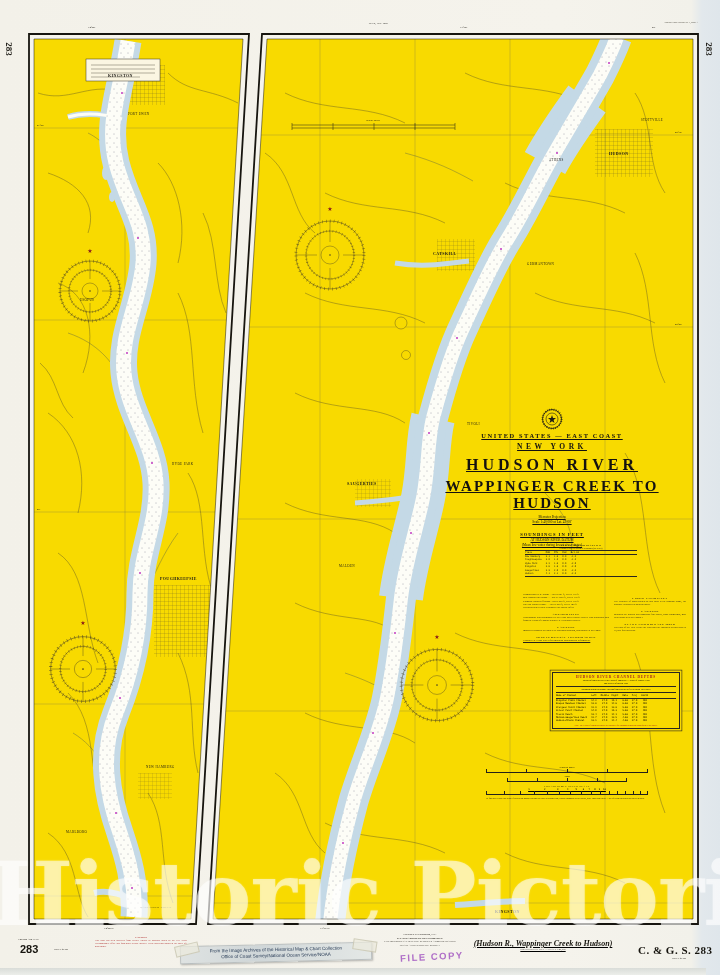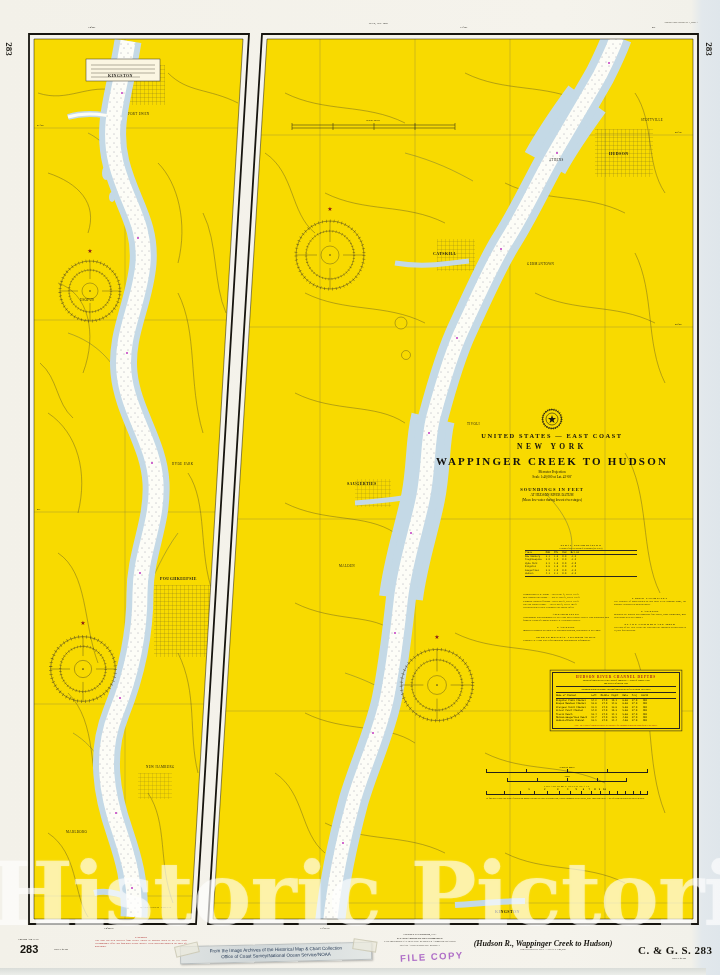--- a/index.html
+++ b/index.html
@@ -5,28 +5,28 @@
   html,body{margin:0;padding:0;}
   body{width:720px;height:975px;background:#e7ebee;font-family:"Liberation Serif","DejaVu Serif",serif;-webkit-font-smoothing:antialiased;}
   #sheet{position:absolute;left:0;top:0;width:720px;height:975px;overflow:hidden;
          background:linear-gradient(90deg,#f3f1e9 0%,#f5f3ec 78%,#f2f1ea 96%,#e2e8ec 97.5%,#dfe6eb 100%);}
   #sheet:before{content:"";position:absolute;left:0;top:968px;width:706px;height:7px;background:linear-gradient(#d9dcd8,#eceeea);}
   .panel{position:absolute;display:block;}
   .ov{position:absolute;z-index:3;}
   .t{color:#1d1b15;}
   .tiny{font-size:2.6px;line-height:1.25;}
   .mono{font-family:"DejaVu Sans Mono",monospace;white-space:pre;}
-  .ctr{text-align:center;}
+  .ctr{text-align:center;text-decoration:underline;}
   
   #titleblock{left:424px;top:408px;width:256px;color:#141210;}
   #titleblock .seal{display:block;margin:0 auto 2px auto;}
   .tb-region{font-size:6.4px;font-weight:bold;letter-spacing:1.6px;}
   .tb-state{font-size:7.5px;font-weight:bold;letter-spacing:3.5px;margin-top:3px;}
   .tb-title{font-size:16px;font-weight:bold;letter-spacing:4px;margin-top:5px;}
-  .tb-sub{font-size:11px;font-weight:bold;letter-spacing:2.2px;margin-top:4px;}
+  .tb-sub{font-size:15px;font-weight:bold;letter-spacing:2.2px;margin-top:4px;}
   .tb-small{font-size:3.4px;margin-top:3px;line-height:1.4;}
   .tb-snd{font-size:4.6px;font-weight:bold;letter-spacing:1px;margin-top:7px;}
   .tb-datum{font-size:3.4px;margin-top:1px;}
   
   .noteblock{color:#24211a;}
   .nb-h{font-size:2.9px;font-weight:bold;text-align:center;letter-spacing:.6px;margin-top:2.5px;}
   .nb-b{font-size:2.5px;line-height:1.3;text-align:justify;}
   
   .boxtable{border:0.8px solid #2a271f;box-shadow:0 0 0 1.6px #f8da00,0 0 0 2.2px #2a271f;background:#f8da00;padding:2px 3px;}
   .red{color:#a32020;}
@@ -311,20 +311,21 @@
 
   <div class="ov ctr" id="titleblock">
     <svg class="seal" width="22" height="22" viewBox="0 0 22 22">
       <circle cx="11" cy="11" r="9.5" fill="none" stroke="#1d1b15" stroke-width="0.8"></circle>
       <circle cx="11" cy="11" r="9.5" fill="none" stroke="#1d1b15" stroke-width="2" stroke-dasharray="0.6 1.6"></circle>
       <circle cx="11" cy="11" r="6" fill="none" stroke="#1d1b15" stroke-width="0.6"></circle>
       <path d="M11 7 L12 10 L15 10 L12.6 12 L13.5 15 L11 13.2 L8.5 15 L9.4 12 L7 10 L10 10 Z" fill="#1d1b15"></path>
     </svg>
     <div class="tb-region">UNITED STATES — EAST COAST</div>
     <div class="tb-state">NEW YORK</div>
+    <div class="tb-title">HUDSON RIVER</div>
     <div class="tb-sub">WAPPINGER CREEK TO HUDSON</div>
     <div class="tb-small">Mercator Projection</div>
     <div class="tb-small" style="margin-top:0;">Scale 1:40,000 at Lat. 42°08'</div>
     <div class="tb-snd">SOUNDINGS IN FEET</div>
     <div class="tb-datum">AT HUDSON RIVER DATUM</div>
     <div class="tb-datum">(Mean low water during lowest river stages)</div>
   </div>
 
   <div class="ov noteblock" style="left:525px;top:543px;width:112px;">
     <div class="nb-h" style="margin-top:0;">TIDAL INFORMATION</div>

